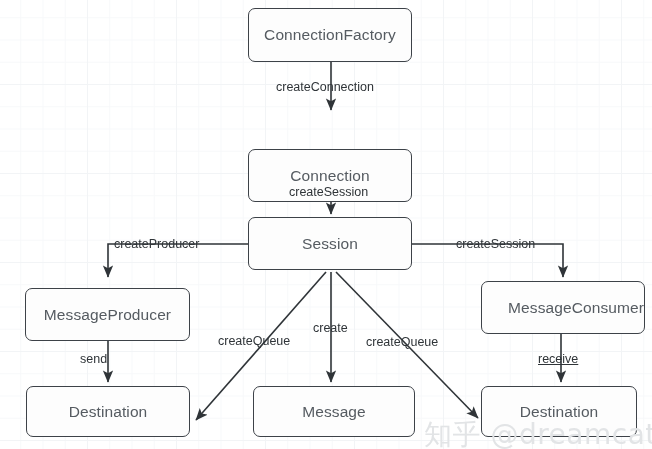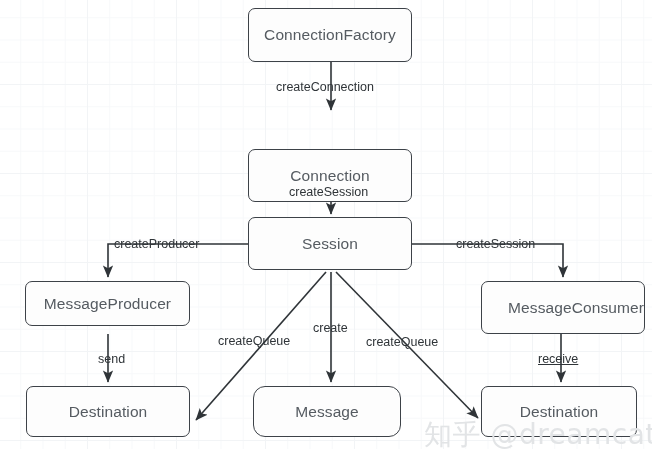--- a/index.html
+++ b/index.html
@@ -122,33 +122,33 @@
   </div>
 
   <div class="node" style="left:248px; top:113px; width:164px; height:53px;margin-top:36px;">
     <span>Connection</span>
   </div>
 
   <div class="node" style="left:248px; top:217px; width:164px; height:53px;text-align:center;">
     <span>Session</span>
   </div>
 
-  <div class="node" style="left:25px; top:281px; width:165px; height:45px;">
+  <div class="node" style="left:25px; top:288px; width:165px; height:53px;">
     <span>MessageProducer</span>
   </div>
 
   <div class="node" style="left:481px; top:281px; width:164px; height:53px;justify-content:flex-end;">
     <span>MessageConsumer</span>
   </div>
 
   <div class="node" style="left:26px; top:386px; width:164px; height:51px;">
     <span>Destination</span>
   </div>
 
-  <div class="node" style="left:253px; top:386px; width:148px; height:51px;border-radius:12px;">
+  <div class="node" style="left:253px; top:386px; width:162px; height:51px;">
     <span>Message</span>
   </div>
 
   <div class="node" style="left:481px; top:386px; width:156px; height:51px;">
     <span>Destination</span>
   </div>
 
   <div class="edge-label" style="left:276px; top:81px;">createConnection</div>
 
   <div class="edge-label" style="left:289px; top:186px;">createSession</div>
@@ -156,19 +156,19 @@
   <div class="edge-label" style="left:114px; top:238px;">createProducer</div>
 
   <div class="edge-label" style="left:456px; top:238px;">createSession</div>
 
   <div class="edge-label" style="left:218px; top:335px;">createQueue</div>
 
   <div class="edge-label" style="left:313px; top:322px;">create</div>
 
   <div class="edge-label" style="left:366px; top:336px;">createQueue</div>
 
-  <div class="edge-label" style="left:98px; top:353px;">send</div>
+  <div class="edge-label" style="left:80px; top:353px;">send</div>
 
   <div class="edge-label" style="left:538px; top:353px;text-decoration:underline;">receive</div>
 
   <div class="watermark">知乎 @dreamcatcher</div>
 
 </div>
 
 </body></html>

